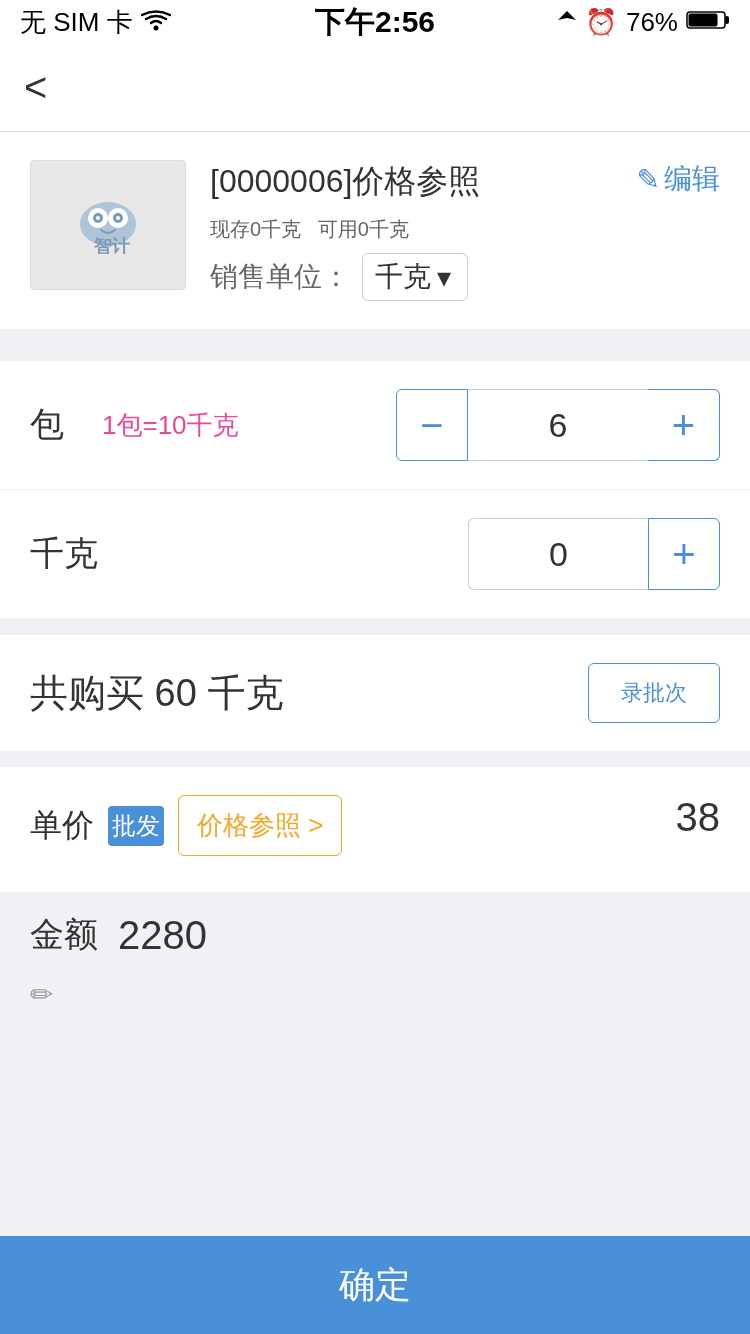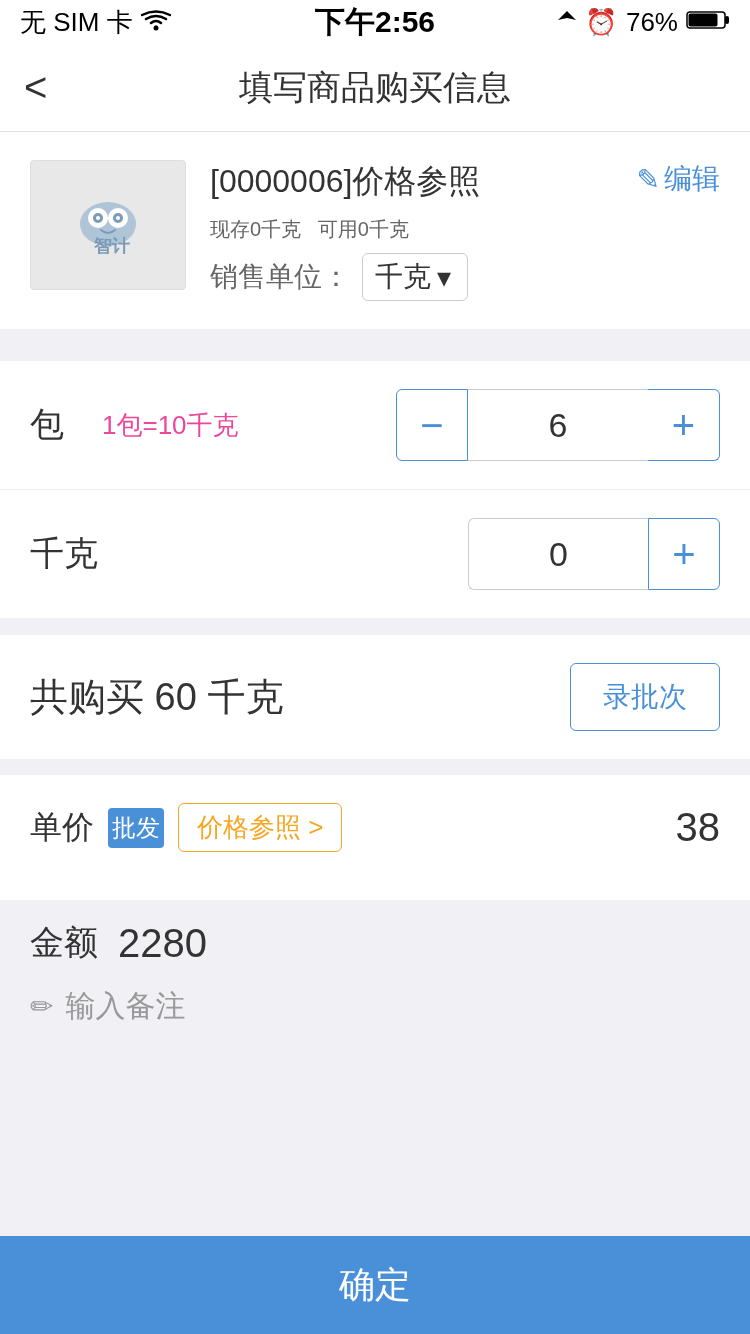--- a/index.html
+++ b/index.html
@@ -221,61 +221,61 @@
     .summary-text {
       font-size: 38px;
       color: #333;
     }
     .record-btn {
       border: 1px solid #4a90d9;
       color: #4a90d9;
       background: #fff;
       padding: 14px 32px;
       border-radius: 6px;
-      font-size: 28px;
+      font-size: 22px;
       cursor: pointer;
     }
 
     
     .divider {
       height: 16px;
       background: #f0f0f5;
     }
 
     
     .price-section {
       background: #fff;
       padding: 28px 30px;
       margin-bottom: 0;
     }
     .price-row {
       display: flex;
-      align-items: center;
+      align-items: flex-start;
       justify-content: space-between;
-      margin-bottom: 20px;
+      margin-bottom: 8px;
     }
     .price-label {
       font-size: 32px;
       color: #333;
       display: flex;
       align-items: center;
       gap: 14px;
     }
     .price-tag-badge {
       background: #4a90d9;
       color: #fff;
       font-size: 24px;
       padding: 4px 4px;
       border-radius: 4px;
     }
     .price-ref-btn {
       border: 1.5px solid #f5a623;
       color: #f5a623;
       background: #fff;
-      padding: 6px 18px;
+      padding: 12px 18px;
       border-radius: 6px;
       font-size: 26px;
       cursor: pointer;
       display: flex;
       align-items: center;
       gap: 4px;
     }
     .price-value {
       font-size: 40px;
       color: #333;
@@ -367,21 +367,20 @@
         <rect x="1" y="3" width="38" height="16" rx="3" stroke="#000" stroke-width="1.5"></rect>
         <rect x="39" y="7" width="4" height="8" rx="2" fill="#000"></rect>
         <rect x="2.5" y="4.5" width="29" height="13" rx="2" fill="#000"></rect>
       </svg>
     </span>
   </div>
 </div>
 
 <div class="nav-bar">
   <span class="nav-back">&lt;</span>
-  <span class="nav-title">填写商品购买信息</span>
 </div>
 
 <div class="product-card">
   <div class="product-image">
     <span class="product-image-icon">
       
       <svg width="80" height="70" viewBox="0 0 80 70" fill="none">
         <ellipse cx="40" cy="40" rx="28" ry="22" fill="#b0c4d8"></ellipse>
         <ellipse cx="30" cy="34" rx="10" ry="10" fill="#fff"></ellipse>
         <ellipse cx="50" cy="34" rx="10" ry="10" fill="#fff"></ellipse>
@@ -465,19 +464,18 @@
   </div>
 </div>
 
 <div class="amount-section">
   <div class="amount-row">
     <span class="amount-label">金额</span>
     <span class="amount-value">2280</span>
   </div>
   <div class="note-row">
     <span class="note-icon">✏</span>
-    <span>输入备注</span>
   </div>
 </div>
 
 <div class="spacer"></div>
 
 <button class="confirm-btn">确定</button>
 
 </body></html>

